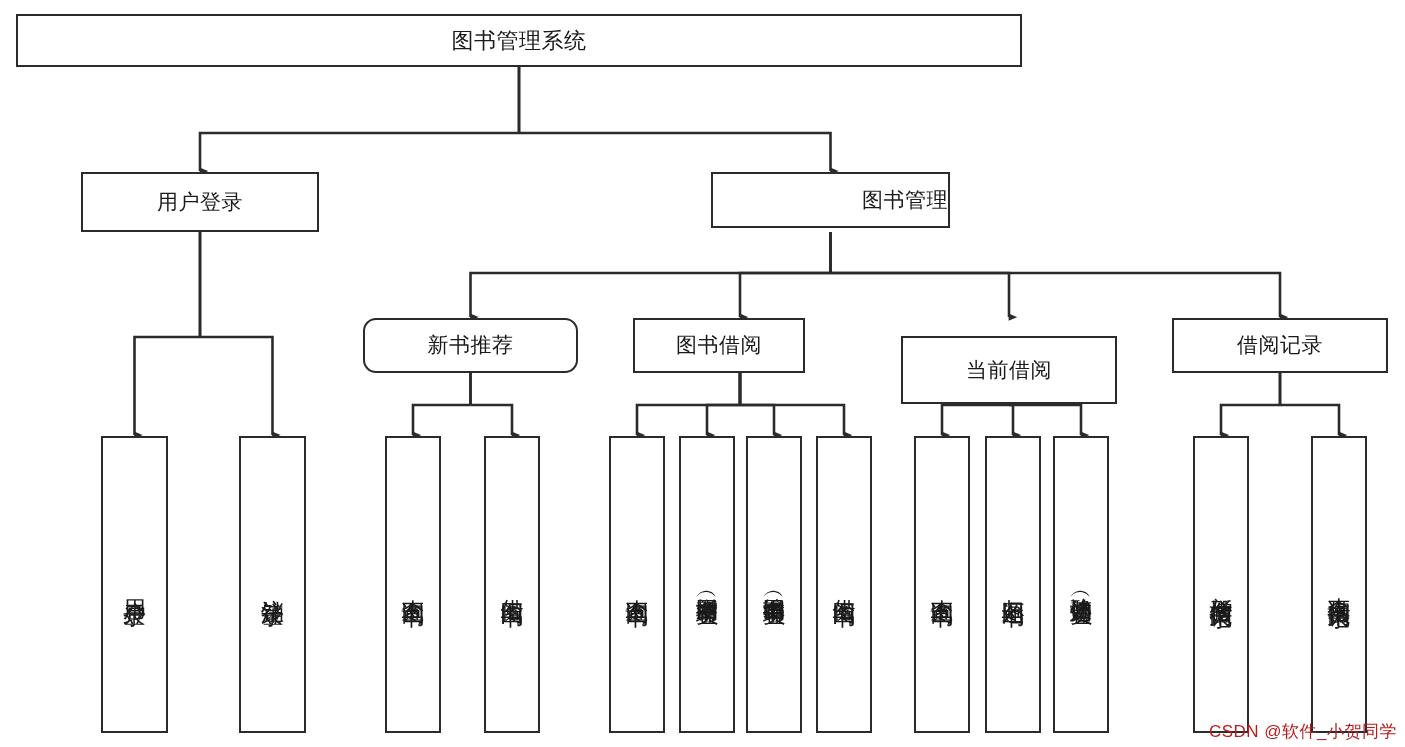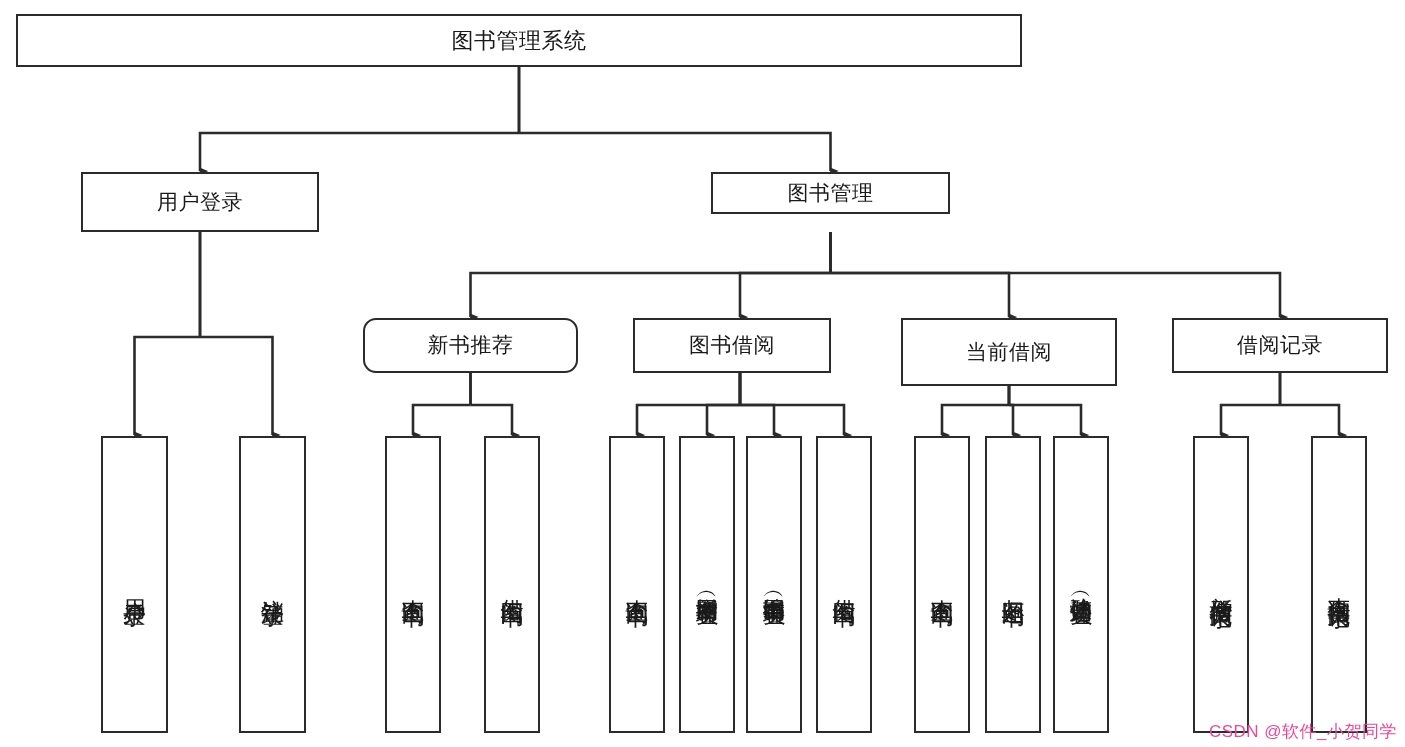--- a/index.html
+++ b/index.html
@@ -66,21 +66,21 @@
   }
   .node.vertical.tall-text .node-label {
     font-size: 22px;
     letter-spacing: 1px;
   }
   #watermark {
     position: absolute;
     right: 8px;
     bottom: 4px;
     font-size: 17px;
-    color: #ec4899;
+    color: #b91c1c;
     letter-spacing: 0.5px;
     user-select: none;
   }
 </style>
 </head>
 <body>
 
 <div id="diagram-root">
 
   <svg id="edges-layer" width="1405" height="747" viewBox="0 0 1405 747" xmlns="http://www.w3.org/2000/svg">
@@ -131,30 +131,30 @@
       </g>
   </svg>
 
   <div id="nodes-layer">
       <div class="node horizontal root" style="left: 16px; top: 14px; width: 1006px; height: 53px;">
         <span class="node-label">图书管理系统</span>
       </div>
       <div class="node horizontal" style="left: 81px; top: 172px; width: 238px; height: 60px;">
         <span class="node-label">用户登录</span>
       </div>
-      <div class="node horizontal" style="left: 711px; top: 172px; width: 239px; height: 42px;">
+      <div class="node horizontal" style="left: 711px; top: 172px; width: 239px; height: 56px; justify-content: flex-end;">
         <span class="node-label">图书管理</span>
       </div>
       <div class="node horizontal" style="left: 363px; top: 318px; width: 215px; height: 55px; border-radius: 13px;">
         <span class="node-label">新书推荐</span>
       </div>
-      <div class="node horizontal" style="left: 633px; top: 318px; width: 198px; height: 55px;">
+      <div class="node horizontal" style="left: 633px; top: 318px; width: 172px; height: 55px;">
         <span class="node-label">图书借阅</span>
       </div>
-      <div class="node horizontal" style="left: 901px; top: 318px; width: 216px; height: 68px;">
+      <div class="node horizontal" style="left: 901px; top: 336px; width: 216px; height: 68px;">
         <span class="node-label">当前借阅</span>
       </div>
       <div class="node horizontal" style="left: 1172px; top: 318px; width: 216px; height: 55px; justify-content: center;">
         <span class="node-label">借阅记录</span>
       </div>
       <div class="node vertical" style="left: 101px; top: 436px; width: 67px; height: 297px;">
         <span class="node-label">用户登录</span>
       </div>
       <div class="node vertical" style="left: 239px; top: 436px; width: 67px; height: 297px;">
         <span class="node-label">注销登录</span>

